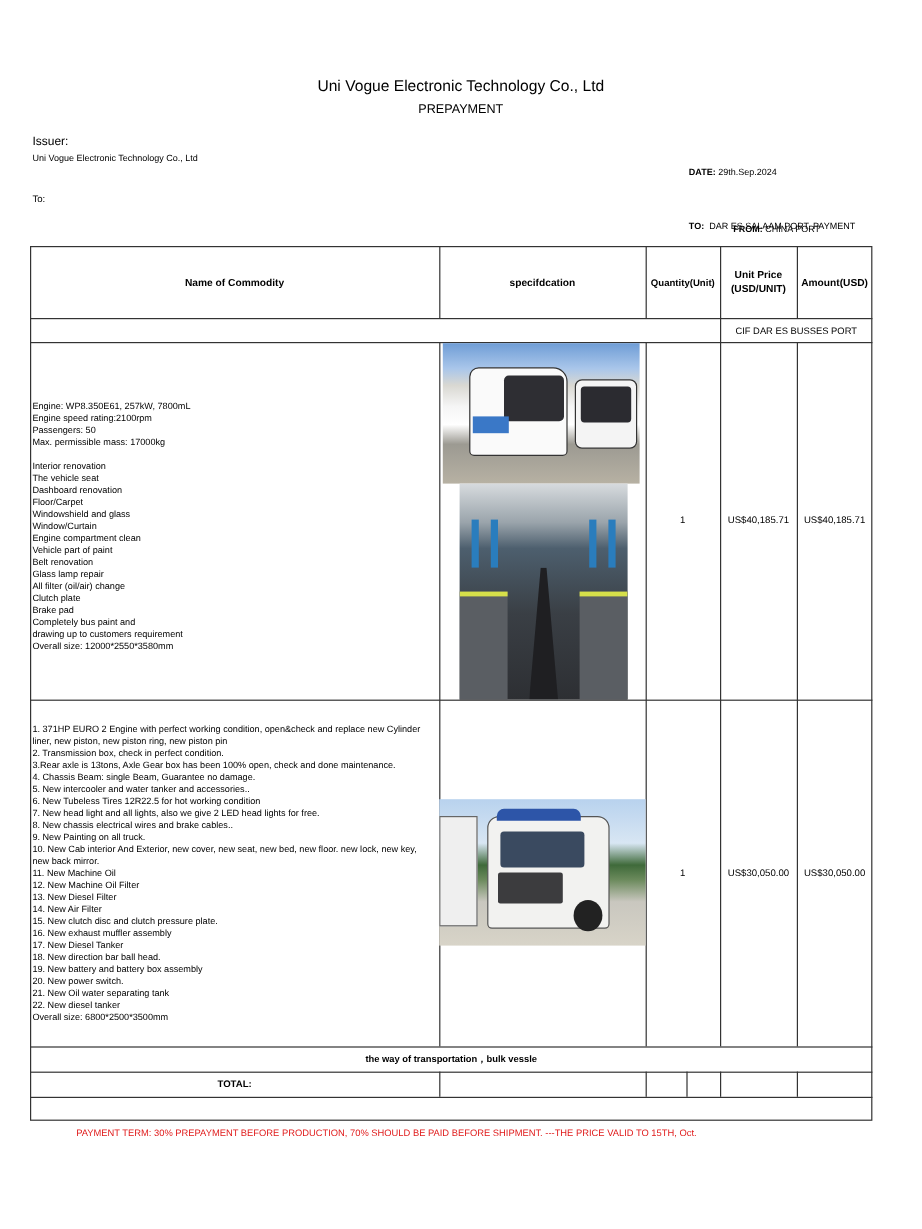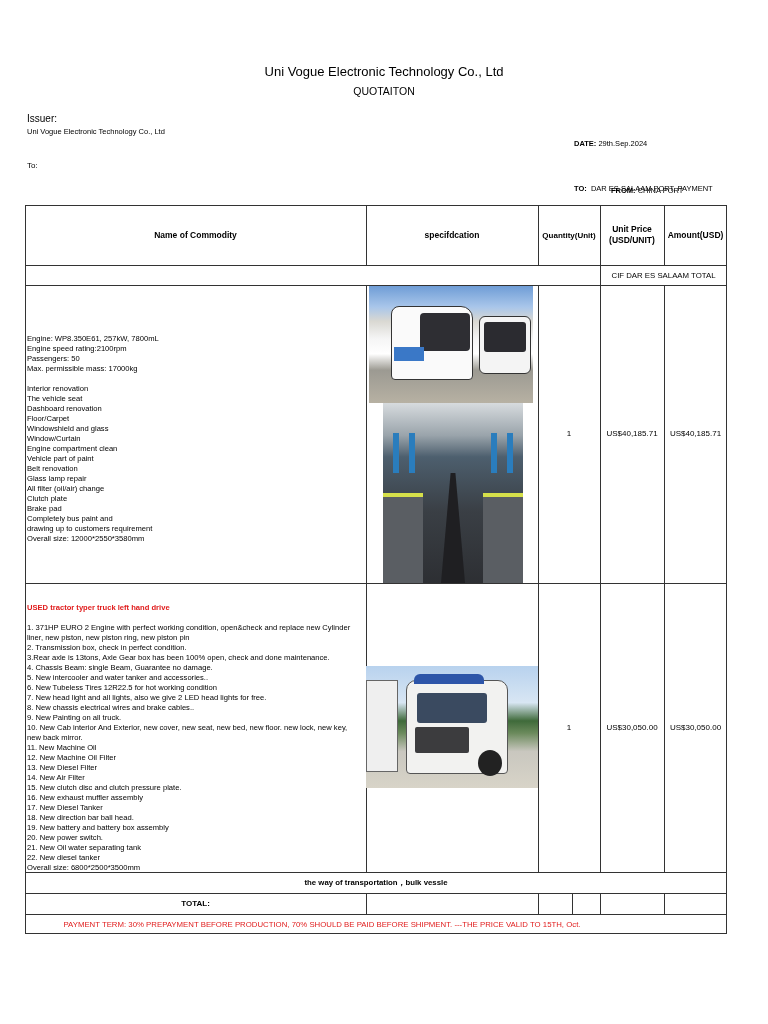--- a/index.html
+++ b/index.html
@@ -49,21 +49,21 @@
     .truck .cab .ws { position:absolute; left:10px; top:12px; width:70px; height:30px; background:#3a4a60; border-radius:3px; }
     .truck .cab .grill { position:absolute; left:8px; top:46px; width:54px; height:26px; background:#3c3c3e; border-radius:2px; }
     .truck .roof { position:absolute; left:48px; top:8px; width:70px; height:10px; background:#2d55a8; border-radius:6px 6px 0 0; }
     .truck .side { position:absolute; left:0; top:14px; width:30px; height:90px; background:#efefef; border:1px solid #666; }
     .truck .wheel { position:absolute; left:112px; top:84px; width:24px; height:26px; background:#222; border-radius:50%; }
   </style>
 </head>
 <body>
 
 <div class="abs company">Uni Vogue Electronic Technology Co., Ltd</div>
-<div class="abs subtitle">QUOTAITON</div>
+<div class="abs subtitle">PREPAYMENT</div>
 <div class="abs issuer-label">Issuer:</div>
 <div class="abs issuer-value">Uni Vogue Electronic Technology Co., Ltd</div>
 <div class="abs to-label">To:</div>
 <div class="abs date"><b class="k">DATE:</b><span> 29th.Sep.2024</span></div>
 <div class="abs from"><b class="k">FROM:</b><span style="white-space:pre"> CHINA PORT</span></div>
 <div class="abs to-port"><b class="k">TO:</b><span style="white-space:pre">  DAR ES SALAAM PORT, PAYMENT</span></div>
 
 <div class="grid"></div>
 
 <div class="line h" style="left:25px;top:265px;width:702px"></div>
@@ -89,21 +89,21 @@
 <div class="line v" style="left:600px;top:893px;height:21px"></div>
 <div class="line v" style="left:664px;top:893px;height:21px"></div>
 
 <div class="cell hdr" style="left:25px;top:205px;width:341px;height:60px">Name of Commodity</div>
 <div class="cell hdr" style="left:366px;top:205px;width:172px;height:60px">specifdcation</div>
 <div class="cell hdr" style="left:538px;top:205px;width:62px;height:60px;font-size:8px">Quantity(Unit)</div>
 <div class="cell hdr" style="left:600px;top:205px;width:64px;height:60px;white-space:pre-line;line-height:11px">Unit Price
 (USD/UNIT)</div>
 <div class="cell hdr" style="left:664px;top:205px;width:63px;height:60px">Amount(USD)</div>
 
-<div class="cell" style="left:600px;top:265px;width:127px;height:20px;font-size:7.8px">CIF DAR ES SALAAM TOTAL</div>
+<div class="cell" style="left:600px;top:265px;width:127px;height:20px;font-size:7.8px">CIF DAR ES BUSSES PORT</div>
 
 <div class="spec" style="top:324px;width:330px">
   <div>Engine: WP8.350E61, 257kW, 7800mL
 Engine speed rating:2100rpm
 Passengers: 50
 Max. permissible mass: 17000kg</div>
   <div>Interior renovation
 The vehicle seat
 Dashboard renovation
 Floor/Carpet
@@ -136,21 +136,20 @@
     <div class="blind" style="right:26px"></div>
   <div class="seatL"></div>
     <div class="seatR"></div>
     <div class="aisle"></div>
 </div>
 <div class="cell" style="left:538px;top:423px;width:62px;height:20px">1</div>
 <div class="cell" style="left:600px;top:423px;width:64px;height:20px">US$40,185.71</div>
 <div class="cell" style="left:664px;top:423px;width:63px;height:20px">US$40,185.71</div>
 
 <div class="spec" style="top:593px;width:336px">
-  <div class="ttl">USED tractor typer truck left hand drive</div>
   <div>1. 371HP EURO 2 Engine with perfect working condition, open&amp;check and replace new Cylinder liner, new piston, new piston ring, new piston pin
 2. Transmission box, check in perfect condition.
 3.Rear axle is 13tons, Axle Gear box has been 100% open, check and done maintenance.
 4. Chassis Beam: single Beam, Guarantee no damage.
 5. New intercooler and water tanker and accessories..
 6. New Tubeless Tires 12R22.5 for hot working condition
 7. New head light and all lights, also we give 2 LED head lights for free.
 8. New chassis electrical wires and brake cables..
 9. New Painting on all truck.
 10. New Cab interior And Exterior, new cover, new seat, new bed, new floor.  new lock, new key, new back mirror.
@@ -178,13 +177,13 @@
   <div class="wheel"></div>
 </div>
 <div class="cell" style="left:538px;top:717px;width:62px;height:20px">1</div>
 <div class="cell" style="left:600px;top:717px;width:64px;height:20px">US$30,050.00</div>
 <div class="cell" style="left:664px;top:717px;width:63px;height:20px">US$30,050.00</div>
 
 <div class="cell hdr" style="left:25px;top:872px;width:702px;height:21px;font-size:7.8px">the way of transportation，bulk vessle</div>
 
 <div class="cell hdr" style="left:25px;top:893px;width:341px;height:21px;font-size:8px">TOTAL:</div>
 
-<div class="cell payment" style="left:25px;top:914px;width:594px;height:20px">PAYMENT TERM: 30% PREPAYMENT BEFORE PRODUCTION, 70% SHOULD BE PAID BEFORE SHIPMENT. ---THE PRICE VALID TO 15TH, Oct.</div>
+<div class="cell payment" style="left:25px;top:934px;width:594px;height:20px">PAYMENT TERM: 30% PREPAYMENT BEFORE PRODUCTION, 70% SHOULD BE PAID BEFORE SHIPMENT. ---THE PRICE VALID TO 15TH, Oct.</div>
 
 </body></html>

